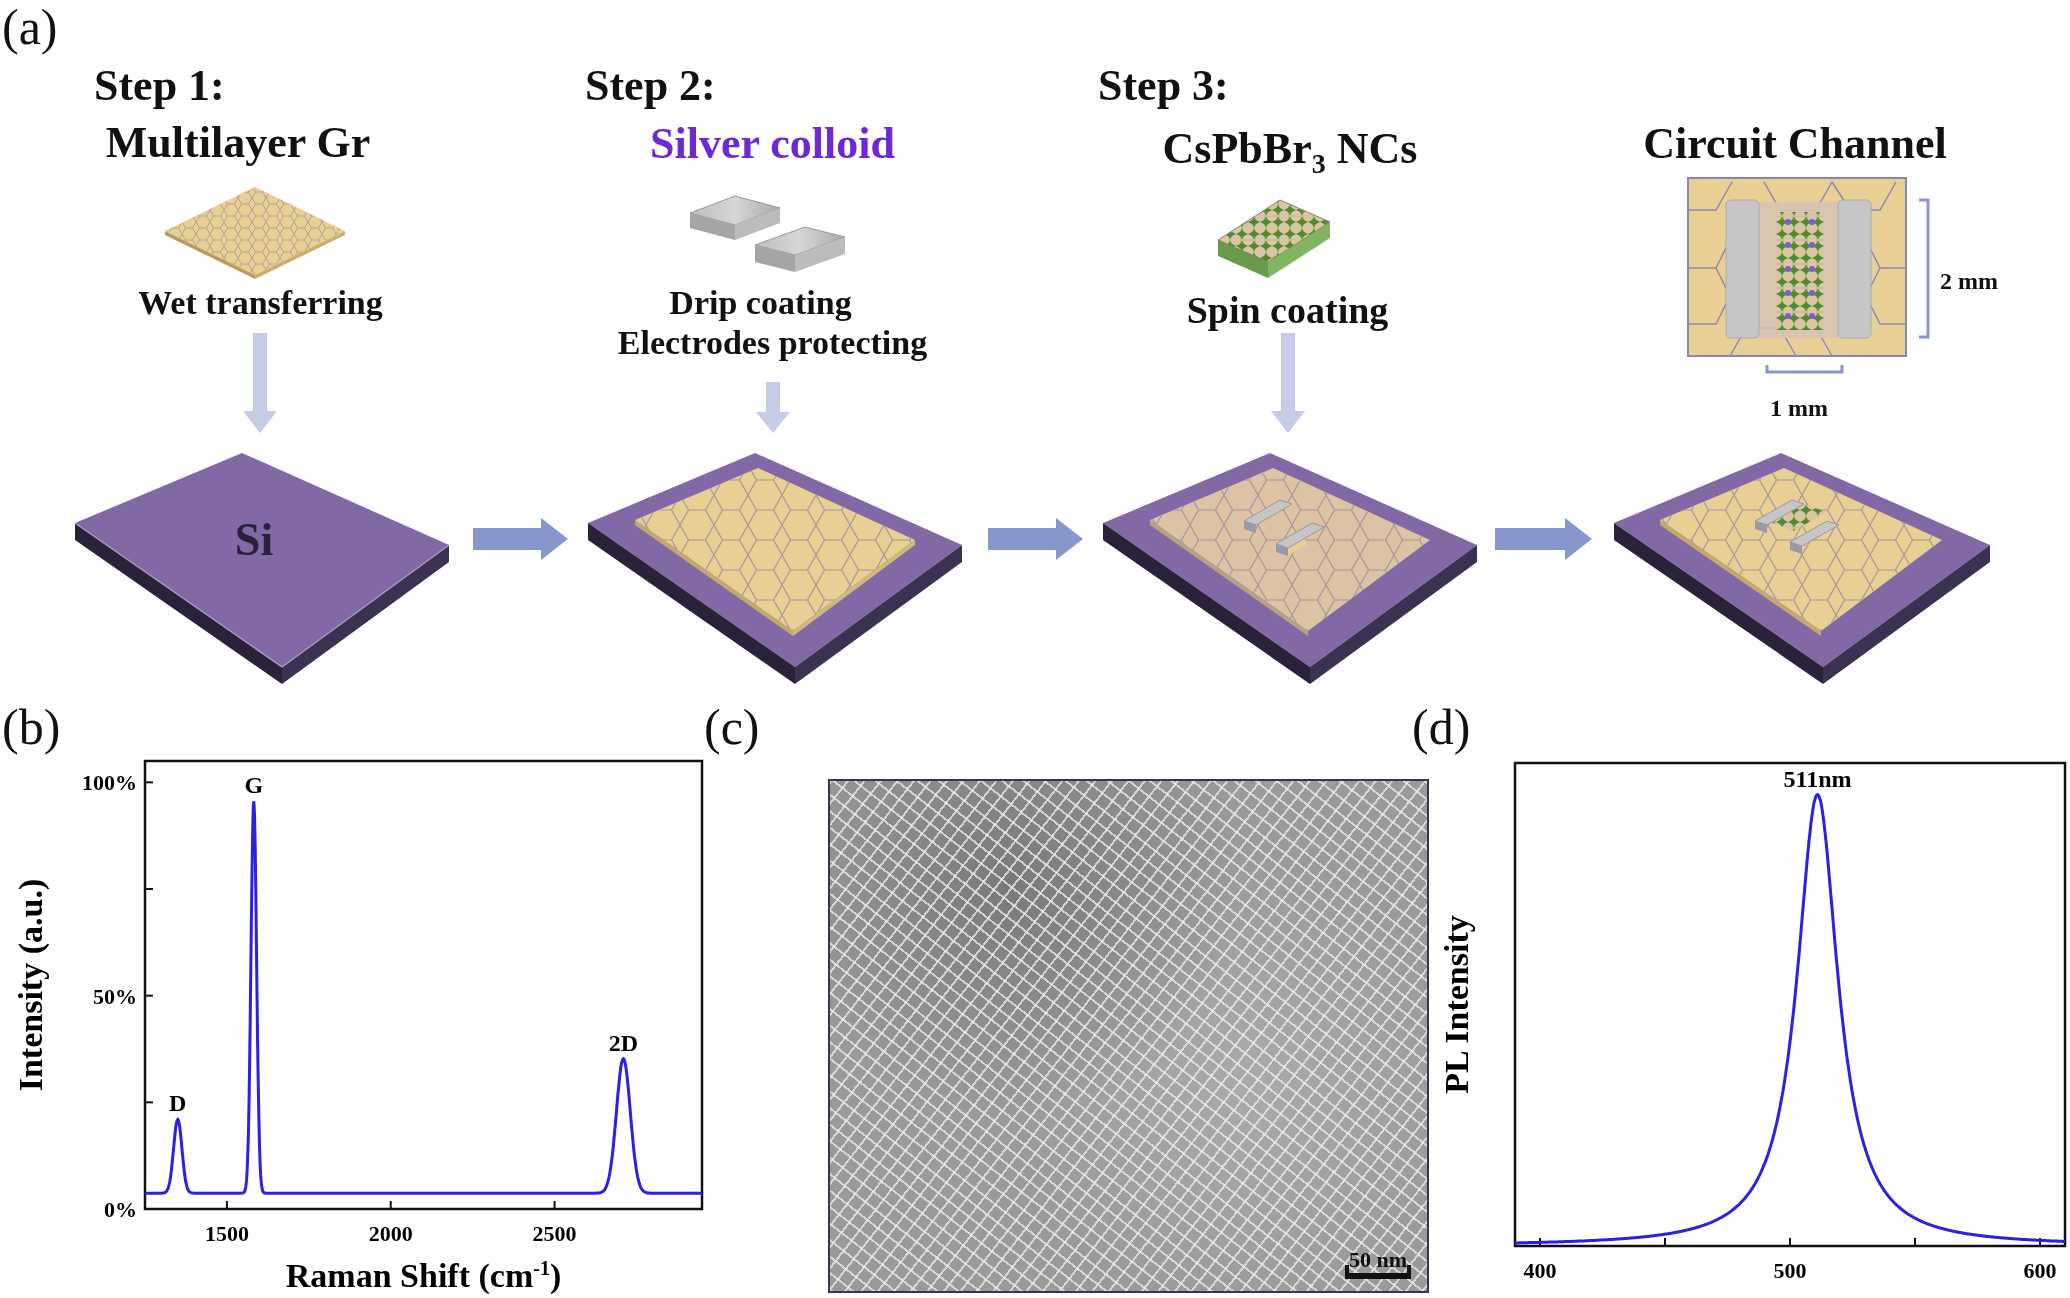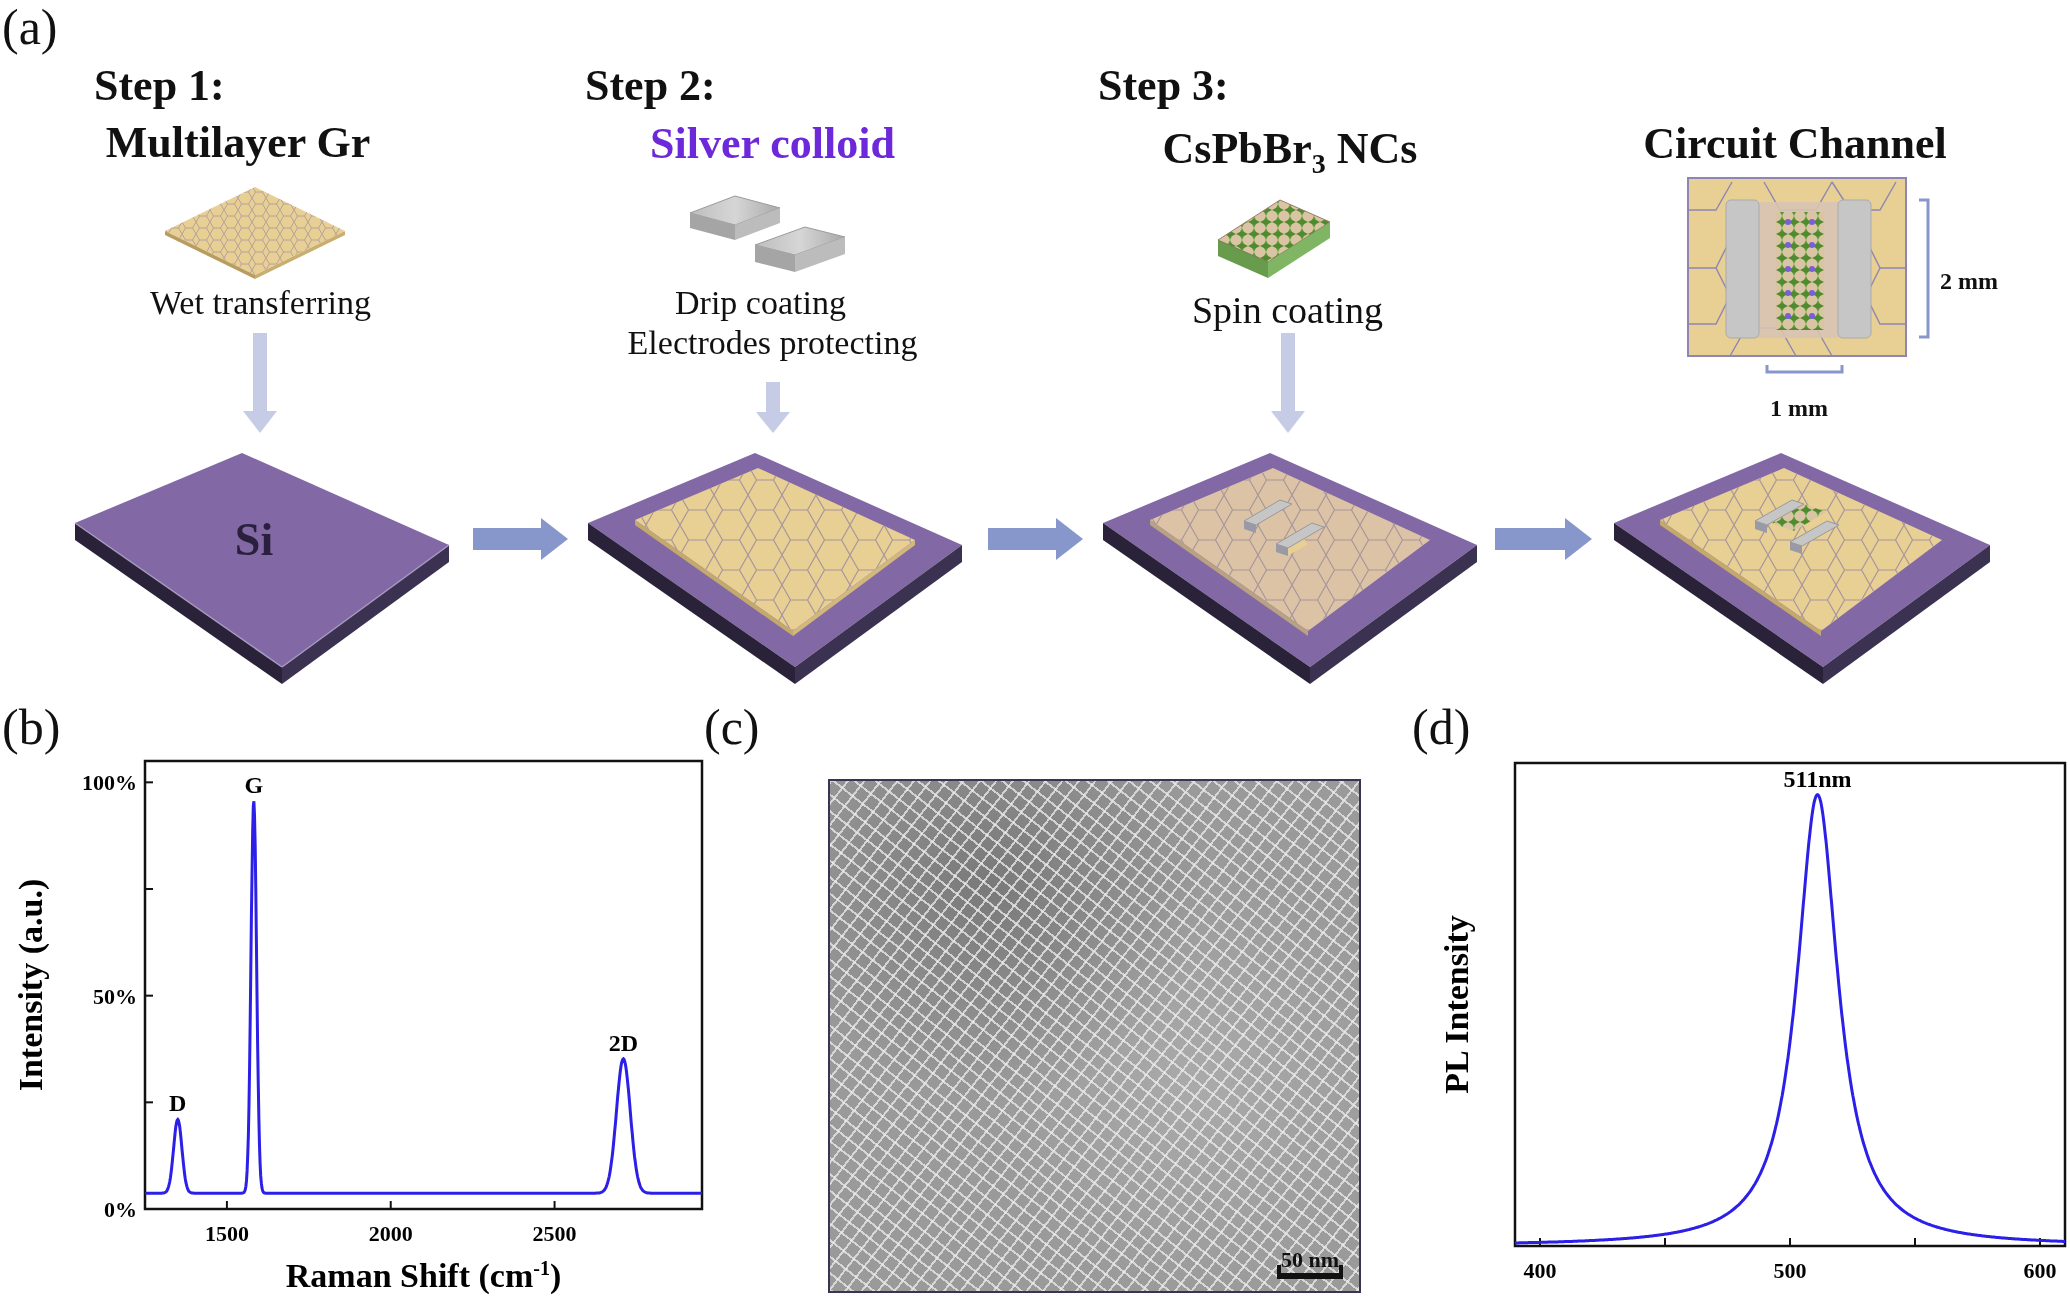--- a/index.html
+++ b/index.html
@@ -3,24 +3,24 @@
 <meta charset="utf-8">
 <style>
   html, body { margin: 0; padding: 0; background: #ffffff; }
   body { width: 2070px; height: 1298px; position: relative; overflow: hidden;
          font-family: "Liberation Serif", "DejaVu Serif", serif; color: #111; }
   .abs { position: absolute; }
   .panel-label { font-size: 50px; font-weight: normal; line-height: 1; }
   .step-title { font-size: 44px; font-weight: bold; white-space: nowrap; line-height: 1; }
   .material { font-size: 44px; font-weight: bold; white-space: nowrap; line-height: 1; text-align: center; }
   .material.silver { color: #6d28d9; }
-  .method { font-size: 34px; font-weight: normal; white-space: nowrap; text-align: center; line-height: 40px; }
+  .method { font-size: 34px; font-weight: bold; white-space: nowrap; text-align: center; line-height: 40px; }
   .dim-label { font-size: 24px; font-weight: bold; white-space: nowrap; margin-top: 15px; }
   svg { position: absolute; left: 0; top: 0; }
-  .tem { position: absolute; left: 828px; top: 779px; width: 533px; height: 514px;
+  .tem { position: absolute; left: 828px; top: 779px; width: 601px; height: 514px;
          border: 2px solid #3a3450; box-sizing: border-box; overflow: hidden;
          background-color: #9a9a9a;
          background-image:
            repeating-linear-gradient(38deg, rgba(235,235,235,0.75) 0 2px, transparent 2px 13px),
            repeating-linear-gradient(128deg, rgba(235,235,235,0.75) 0 2px, transparent 2px 13px),
            radial-gradient(circle at 30% 20%, rgba(60,60,60,0.35), transparent 40%),
            radial-gradient(circle at 70% 60%, rgba(200,200,200,0.35), transparent 45%);
   }
   .scalebar { position: absolute; right: 16px; bottom: 12px; text-align: center; }
   .scalebar-text { font-size: 22px; font-weight: bold; color: #111; line-height: 1; }

